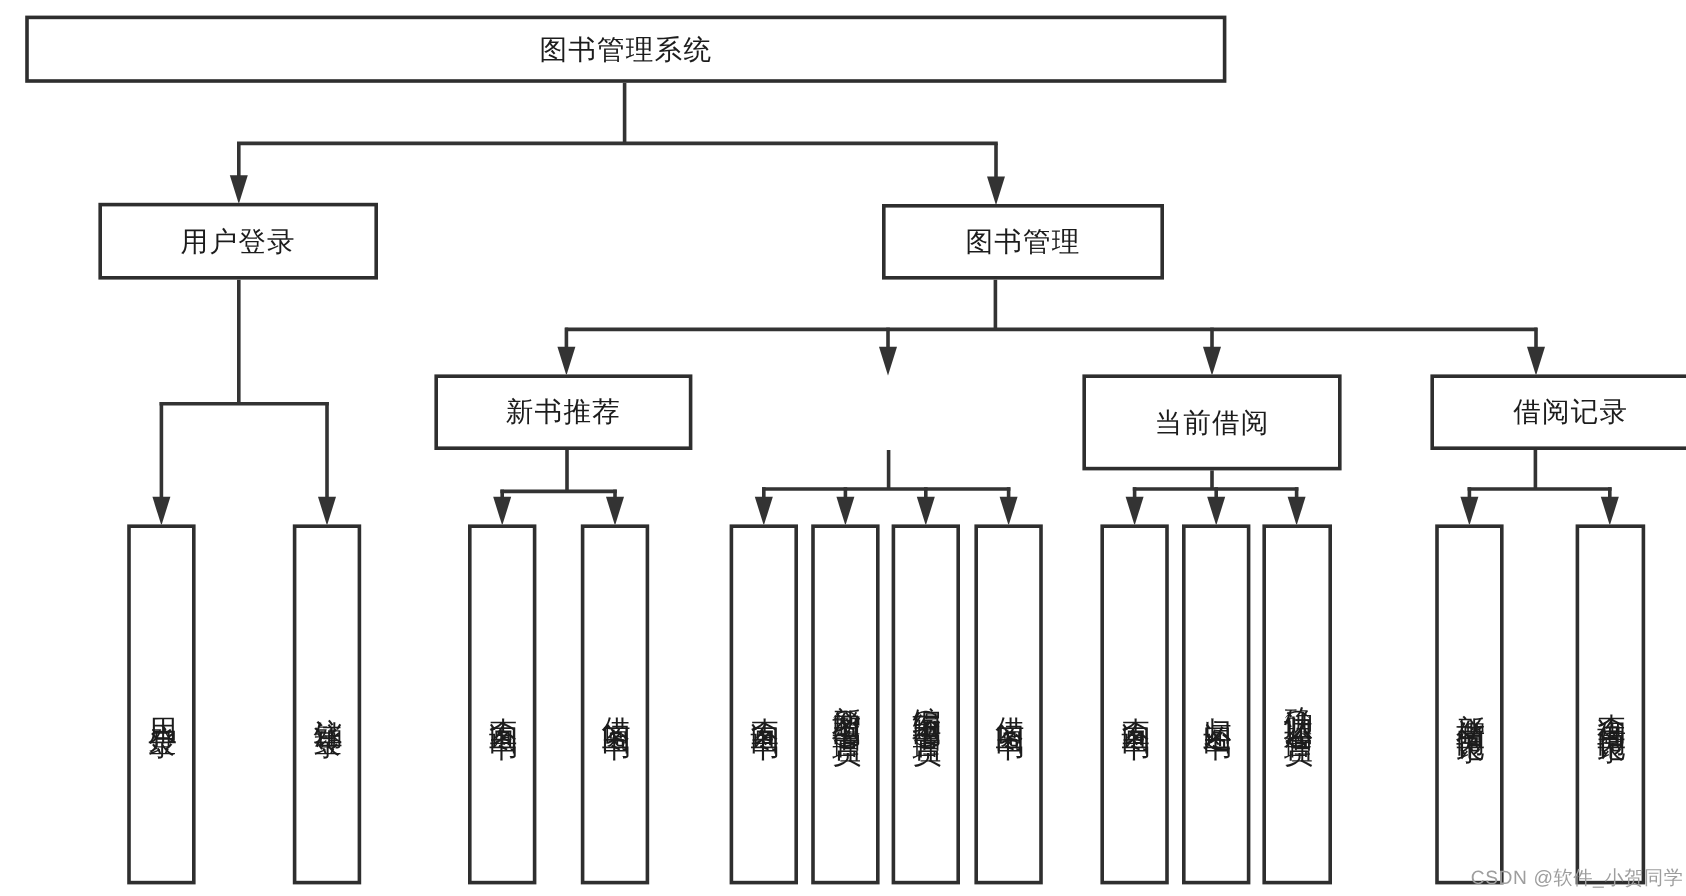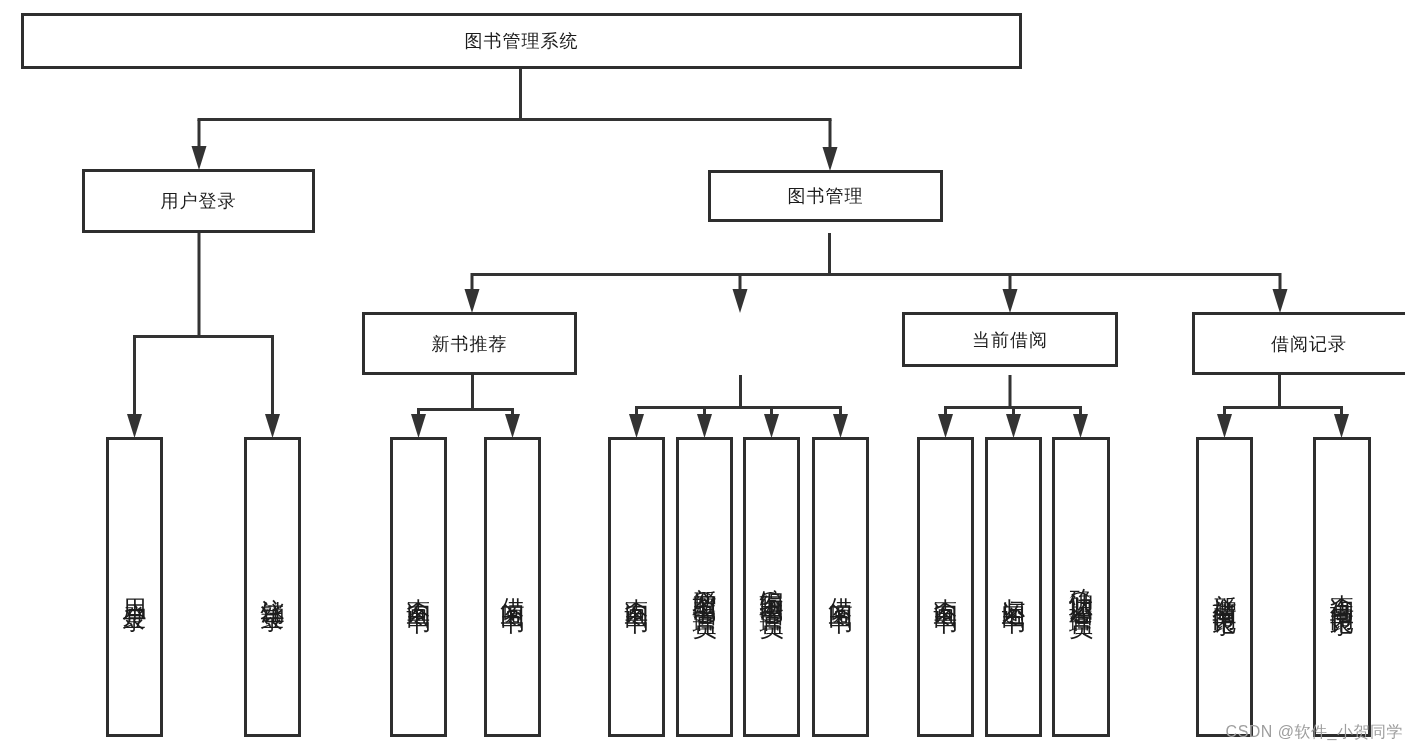--- a/index.html
+++ b/index.html
@@ -22,21 +22,21 @@
     box-sizing: border-box;
     border: 3px solid var(--border, #2e2e2e);
     background: #ffffff;
     color: var(--text, #1c1c1c);
     display: flex;
     align-items: center;
     justify-content: center;
     z-index: 2;
   }
   .hbox {
-    font-size: 18px;
+    font-size: 23px;
     letter-spacing: 1px;
     text-align: right;
   }
   .vbox {
     writing-mode: vertical-rl;
     text-orientation: mixed;
     font-size: 24px;
     letter-spacing: 4px;
     line-height: 1;
   }
@@ -102,24 +102,24 @@
       <path d="M1073,414 L1088,414 L1080.5,438 Z" class="ahead"></path>
       <path d="M1224.5,406 L1224.5,426" class="stroke3"></path>
       <path d="M1217,414 L1232,414 L1224.5,438 Z" class="ahead"></path>
       <path d="M1341.5,406 L1341.5,426" class="stroke3"></path>
       <path d="M1334,414 L1349,414 L1341.5,438 Z" class="ahead"></path>
     </svg>
 
   <div class="node hbox" style="left:21px; top:13px; width:1001px; height:56px">图书管理系统</div>
 
   <div class="node hbox" style="left:82px; top:169px; width:233px; height:64px">用户登录</div>
-  <div class="node hbox" style="left:708px; top:170px; width:235px; height:52px">图书管理</div>
+  <div class="node hbox" style="left:735px; top:170px; width:235px; height:63px">图书管理</div>
 
   <div class="node hbox" style="left:362px; top:312px; width:215px; height:63px">新书推荐</div>
-  <div class="node hbox" style="left:902px; top:312px; width:216px; height:55px">当前借阅</div>
+  <div class="node hbox" style="left:902px; top:312px; width:216px; height:80px">当前借阅</div>
   <div class="node hbox" style="left:1192px; top:312px; width:234px; height:63px">借阅记录</div>
 
   <div class="node vbox" style="left:106px; top:437px; width:57px; height:300px">用户登录</div>
   <div class="node vbox" style="left:244px; top:437px; width:57px; height:300px">注销登录</div>
 
   <div class="node vbox" style="left:390px; top:437px; width:57px; height:300px">查询图书</div>
   <div class="node vbox" style="left:484px; top:437px; width:57px; height:300px">借阅图书</div>
 
   <div class="node vbox" style="left:608px; top:437px; width:57px; height:300px">查询图书</div>
   <div class="node vbox" style="left:676px; top:437px; width:57px; height:300px">新增图书（管理员）</div>

